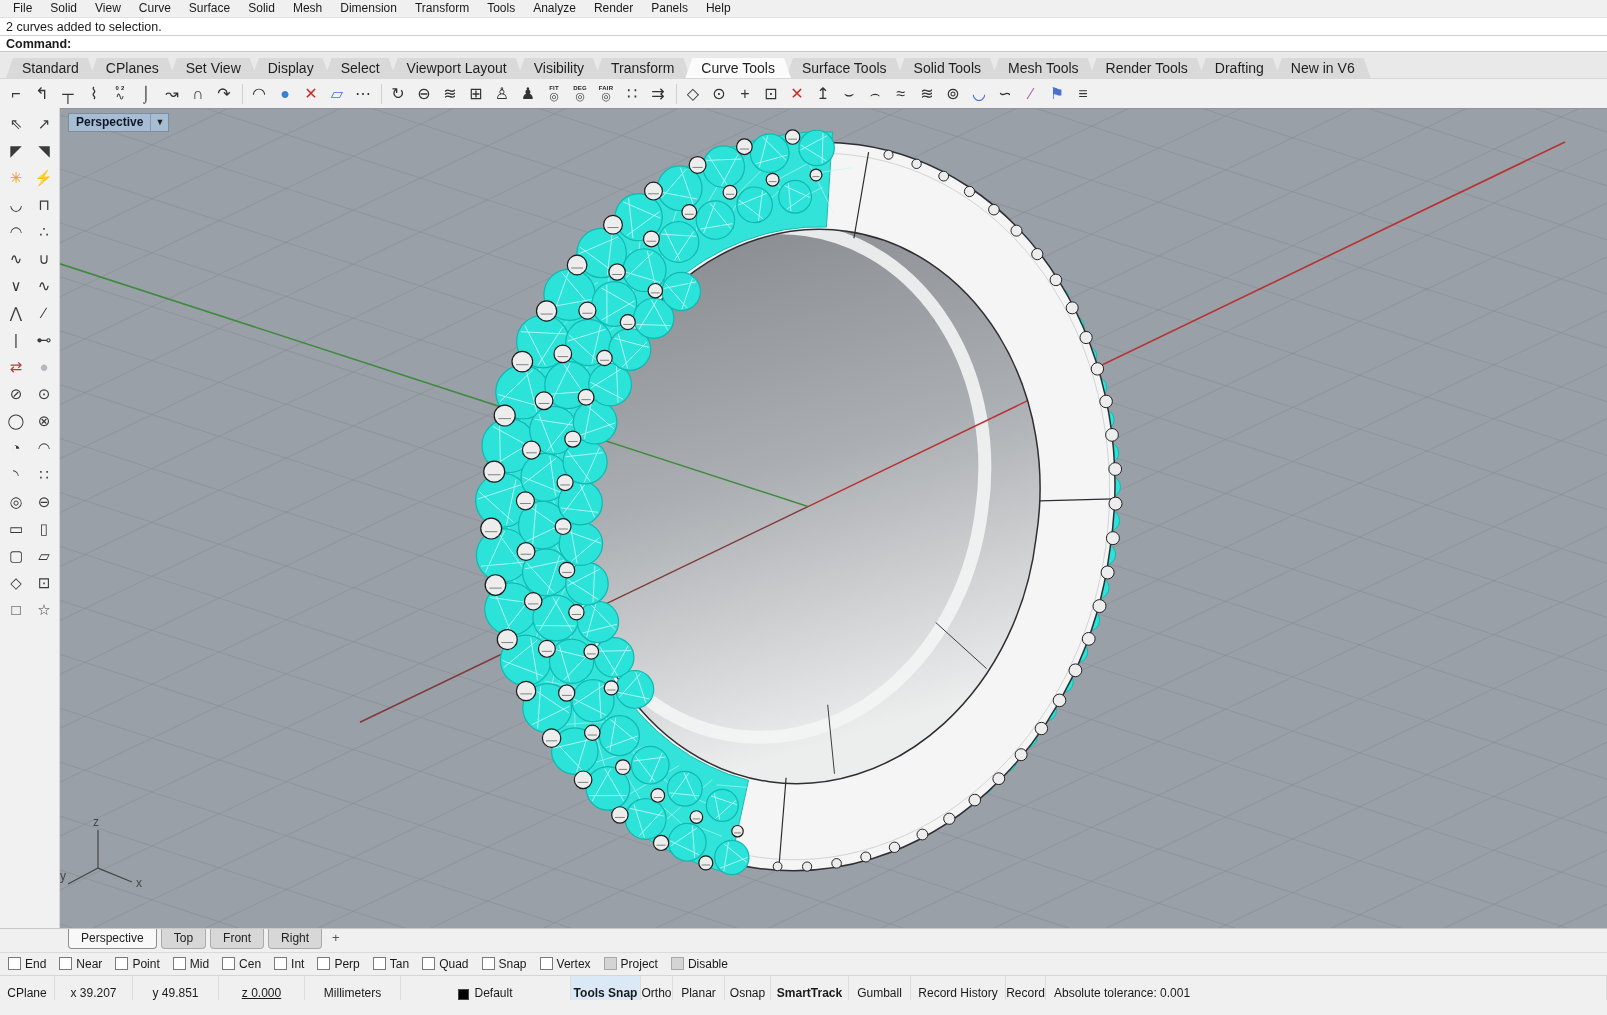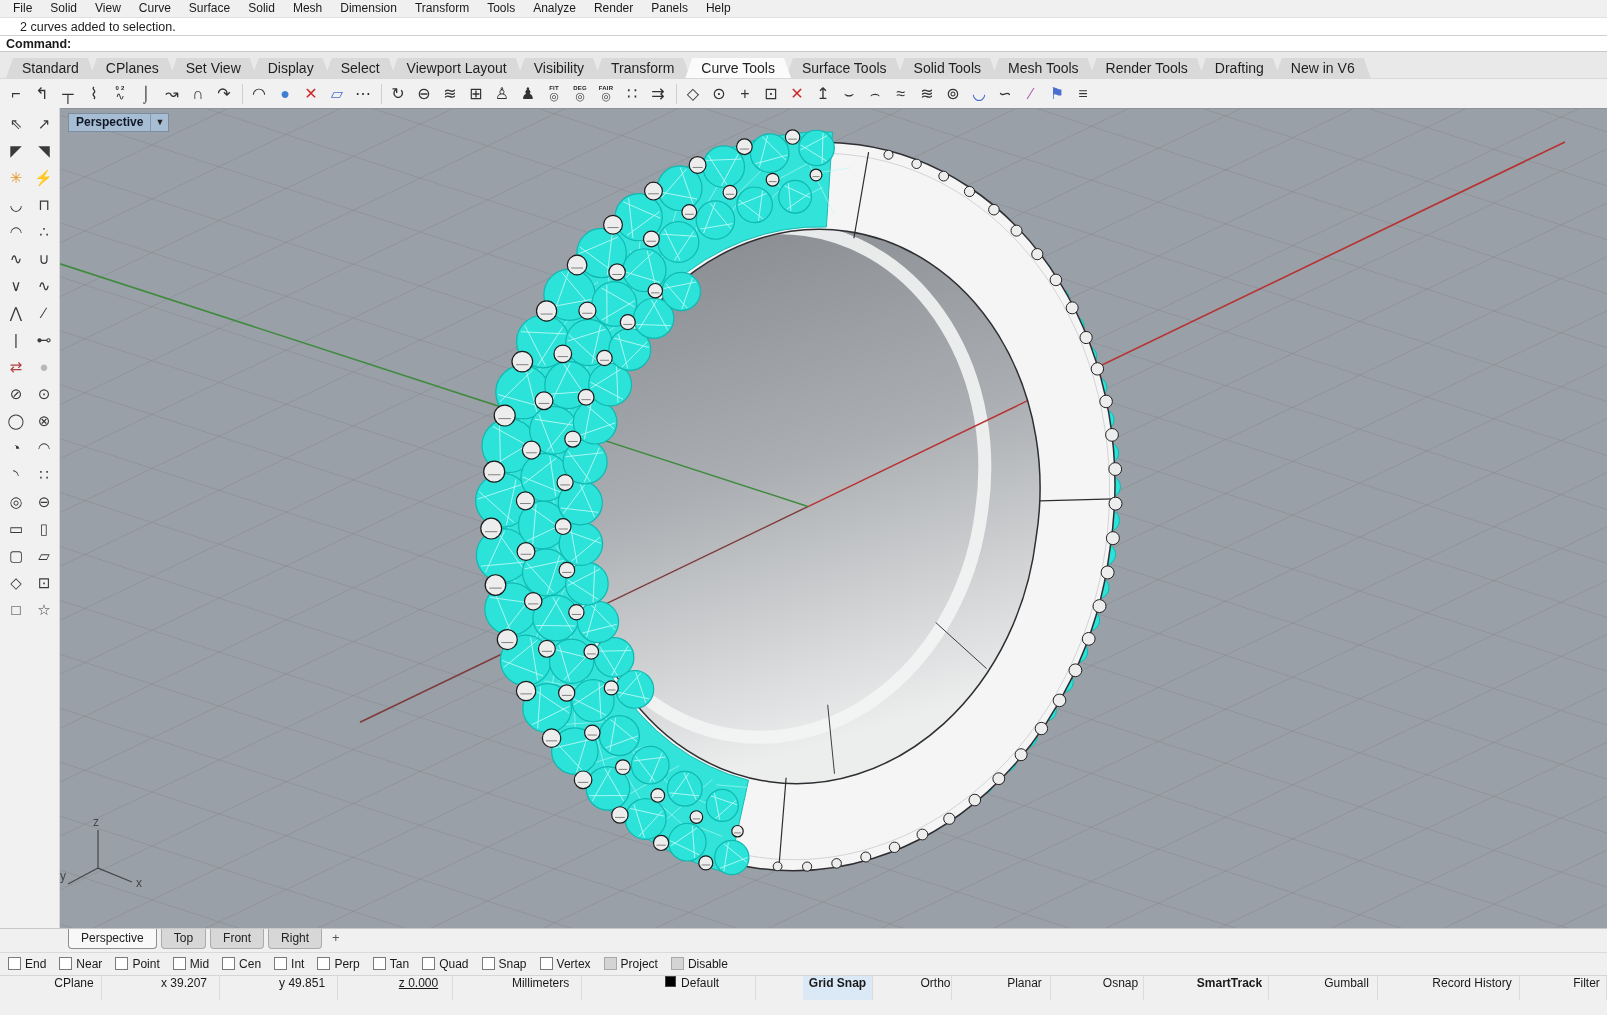--- a/index.html
+++ b/index.html
@@ -3,21 +3,21 @@
 <meta charset="utf-8">
 <style>
   * { margin:0; padding:0; box-sizing:border-box; }
   html,body { width:1607px; height:1015px; overflow:hidden; background:#f0f0f0;
     font-family:"Liberation Sans", sans-serif; color:#1a1a1a; }
   
   .menubar { height:17px; background:#f0f0f0; display:flex; align-items:center; padding-left:4px; }
   .menu-item { font-size:12px; padding:0 9px; line-height:17px; cursor:default; }
   
   .cmdwrap { background:#ffffff; border-top:1px solid #e0e0e0; }
-  .cmd-history { padding:1px 6px 0 20px; }
+  .cmd-history { padding:1px 6px 0 6px; }
   .cmd-line { font-size:12.5px; height:16px; line-height:16px; white-space:pre; }
   .cmd-input { border-top:1px solid #cfcfcf; border-bottom:1px solid #c8c8c8; height:17px;
     font-size:12.5px; font-weight:bold; line-height:16px; padding:0 6px; background:#fff; }
   
   .tabbar { height:26px; background:#e9e9e9; display:flex; align-items:flex-end; padding:0 0 0 6px; }
   .tab { font-size:14px; height:20px; line-height:20px; padding:0 16px; background:#d9d9d9;
     color:#1f1f1f; margin-right:-5px; position:relative;
     clip-path:polygon(7px 0, calc(100% - 7px) 0, 100% 100%, 0 100%); }
   .tab.active { background:#fbfbfb; z-index:2; font-weight:normal; }
   
@@ -52,22 +52,22 @@
   
   .osnapbar { height:23px; background:#f0f0f0; border-top:1px solid #dadada; display:flex;
     align-items:center; gap:13px; padding-left:8px; font-size:12px; }
   .osnap-item { display:flex; gap:4px; cursor:default; }
   .cb { width:13px; height:13px; background:#fff; border:1px solid #7a7a7a; flex:0 0 auto; }
   .cb.disabled { background:#d4d4d4; border-color:#a8a8a8; }
   .osnap-item.disabled { color:#1a1a1a; }
   
   .statusbar { height:25px; background:#f0f0f0; border-top:1px solid #d5d5d5; display:flex;
     align-items:stretch; font-size:12px; }
-  .scell { display:flex; align-items:flex-start; justify-content:center; border-right:1px solid #dcdcdc;
-    padding:0 12px; white-space:nowrap; cursor:default;margin-left:47px; }
+  .scell { display:flex; align-items:flex-end; justify-content:center; border-right:1px solid #dcdcdc;
+    padding:0 12px; white-space:nowrap; cursor:default; }
   .scell.bold { font-weight:bold; }
   .scell.hl { background:#dbe9f7; }
   .scell.grow { flex:1; justify-content:flex-start; padding-left:8px; }
   .swatch { width:11px; height:11px; background:#000; border:1px solid #444; margin-right:5px; flex:0 0 auto; }
 </style>
 </head>
 <body>
 
 <div class="menubar">
     <span class="menu-item">File</span>
@@ -606,36 +606,39 @@
       <span>z 0.000</span>
     </span>
     <span class="scell" style="width: 96px;">
       <span>Millimeters</span>
     </span>
     <span class="scell" style="width: 170px;">
       <span class="swatch"></span>
       <span>Default</span>
     </span>
     <span class="scell bold hl" style="width: 70px;">
-      <span>Grid Snap</span>
+      <span>Tools Snap</span>
     </span>
     <span class="scell" style="width: 32px;">
       <span>Ortho</span>
     </span>
     <span class="scell" style="width: 52px;">
       <span>Planar</span>
     </span>
     <span class="scell" style="width: 46px;">
       <span>Osnap</span>
     </span>
     <span class="scell bold" style="width: 78px;">
       <span>SmartTrack</span>
     </span>
     <span class="scell" style="width: 62px;">
       <span>Gumball</span>
     </span>
     <span class="scell" style="width: 95px;">
       <span>Record History</span>
     </span>
     <span class="scell" style="width: 40px;">
-      <span>Filter</span>
+      <span>Record</span>
+    </span>
+    <span class="scell grow">
+      <span>Absolute tolerance: 0.001</span>
     </span>
   </div>
 
 </body></html>

